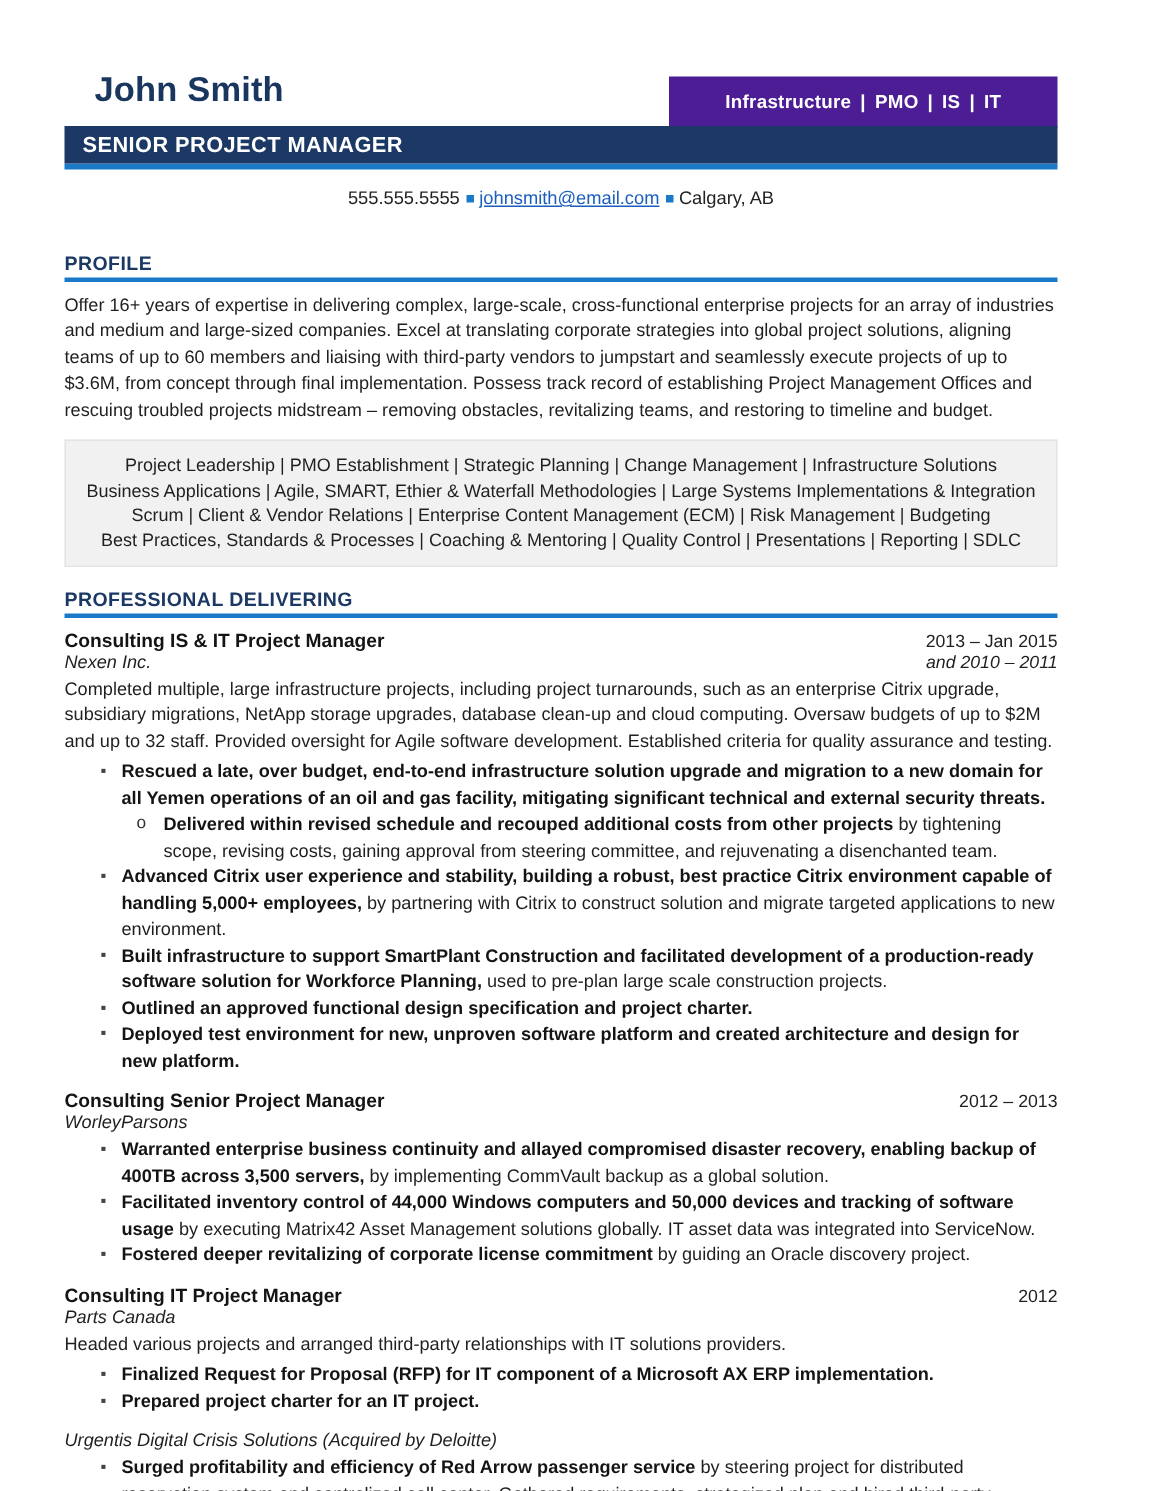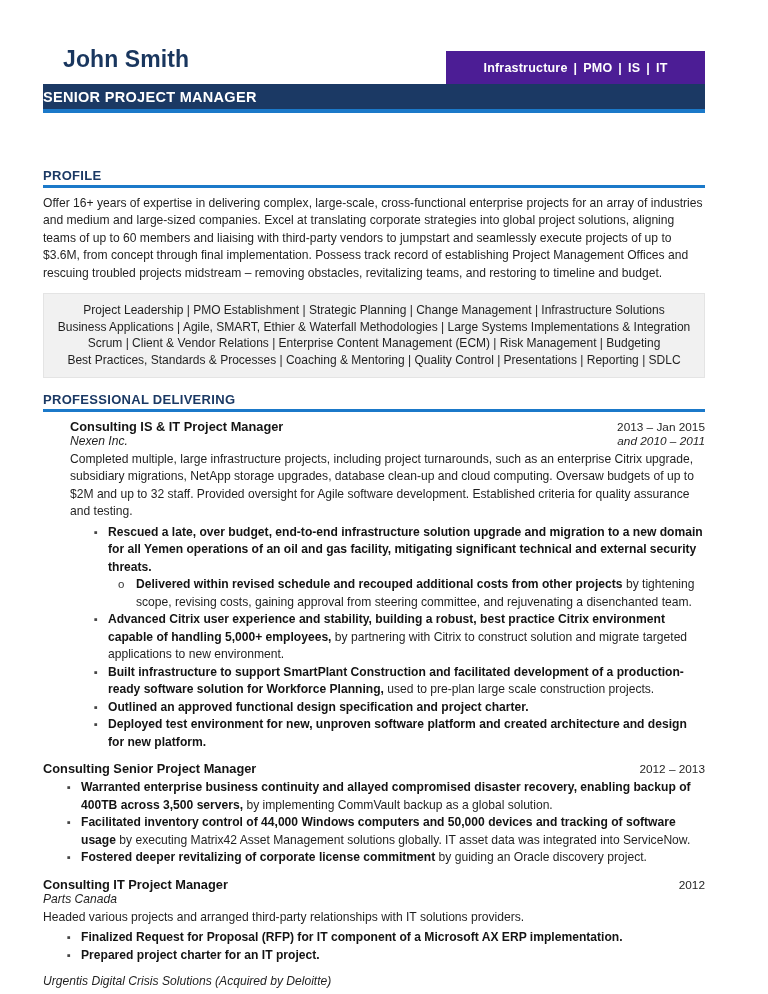--- a/index.html
+++ b/index.html
@@ -69,20 +69,21 @@
     margin-top: 0px;
     height: 25px;
     background: #1b3964;
     display: flex;
     align-items: center;
   }
   .title-band .job-title {
     color: #ffffff;
     font-size: 14.5px;
     font-weight: bold;
+    padding-left: 12px;
     letter-spacing: 0.3px;
   }
   .title-underline {
     height: 4px;
     background: #1b79c9;
     width: 100%;
   }
 
   .contact-line {
     margin-top: 11px;
@@ -154,21 +155,21 @@
     color: #1f1f1f;
   }
 
   
   .exp-section {
     margin-top: 14px;
   }
   .job {
     margin-top: 10px;
   }
-  .job:first-of-type { margin-top: 5px; margin-left: 27px; }
+  .job:first-of-type { margin-top: 5px; }
   .job-row {
     display: flex;
     justify-content: space-between;
     align-items: baseline;
   }
   .job-role {
     font-size: 12.8px;
     font-weight: bold;
     color: #141414;
   }
@@ -254,20 +255,23 @@
         <span class="sep">|</span>
         <span>IT</span>
       </div>
     </div>
 
     <div class="title-band">
       <span class="job-title">SENIOR PROJECT MANAGER</span>
     </div>
     <div class="title-underline"></div>
 
+    <div class="contact-line">
+      <span>555.555.5555</span><span class="sq"></span><a href="#">johnsmith@email.com</a><span class="sq"></span><span>Calgary, AB</span>
+    </div>
 
   </div>
 
   <div class="content">
 
     <div>
       <div class="section-header">PROFILE</div>
       <div class="section-rule"></div>
       <div class="body-text">Offer 16+ years of expertise in delivering complex, large-scale, cross-functional enterprise projects for an array of industries and medium and large-sized companies. Excel at translating corporate strategies into global project solutions, aligning teams of up to 60 members and liaising with third-party vendors to jumpstart and seamlessly execute projects of up to $3.6M, from concept through final implementation. Possess track record of establishing Project Management Offices and rescuing troubled projects midstream – removing obstacles, revitalizing teams, and restoring to timeline and budget.</div>
     </div>
@@ -301,20 +305,24 @@
               <li><span class="marker">▪</span><b>Built infrastructure to support SmartPlant Construction and facilitated development of a production-ready software solution for Workforce Planning,</b><span> used to pre-plan large scale construction projects.</span></li>
               <li><span class="marker">▪</span><b>Outlined an approved functional design specification and project charter.</b></li>
               <li><span class="marker">▪</span><b>Deployed test environment for new, unproven software platform and created architecture and design for new platform.</b></li>
             </ul>
           </div>
           <div class="job">
             <div class="job-row">
               <div class="job-role">Consulting Senior Project Manager</div>
               <div class="job-dates">2012 – 2013</div>
             </div>
+            <div class="job-row">
+              <div class="job-company">WorleyParsons</div>
+              <div class="job-dates-2"></div>
+            </div>
             <ul class="bullets">
               <li><span class="marker">▪</span><b>Warranted enterprise business continuity and allayed compromised disaster recovery, enabling backup of 400TB across 3,500 servers,</b><span> by implementing CommVault backup as a global solution.</span></li>
               <li><span class="marker">▪</span><b>Facilitated inventory control of 44,000 Windows computers and 50,000 devices and tracking of software usage</b><span> by executing Matrix42 Asset Management solutions globally. IT asset data was integrated into ServiceNow.</span></li>
               <li><span class="marker">▪</span><b>Fostered deeper revitalizing of corporate license commitment</b><span> by guiding an Oracle discovery project.</span></li>
             </ul>
           </div>
           <div class="job">
             <div class="job-row">
               <div class="job-role">Consulting IT Project Manager</div>
               <div class="job-dates">2012</div>

